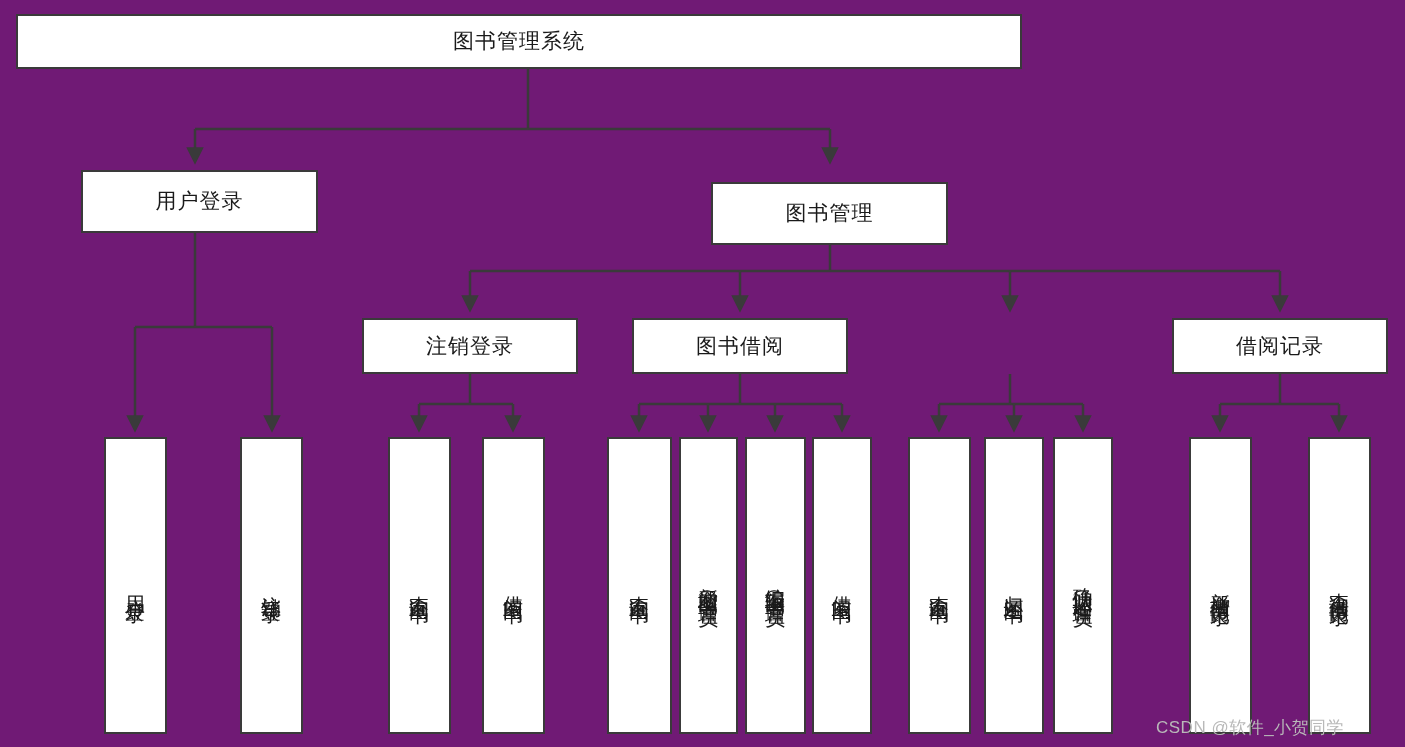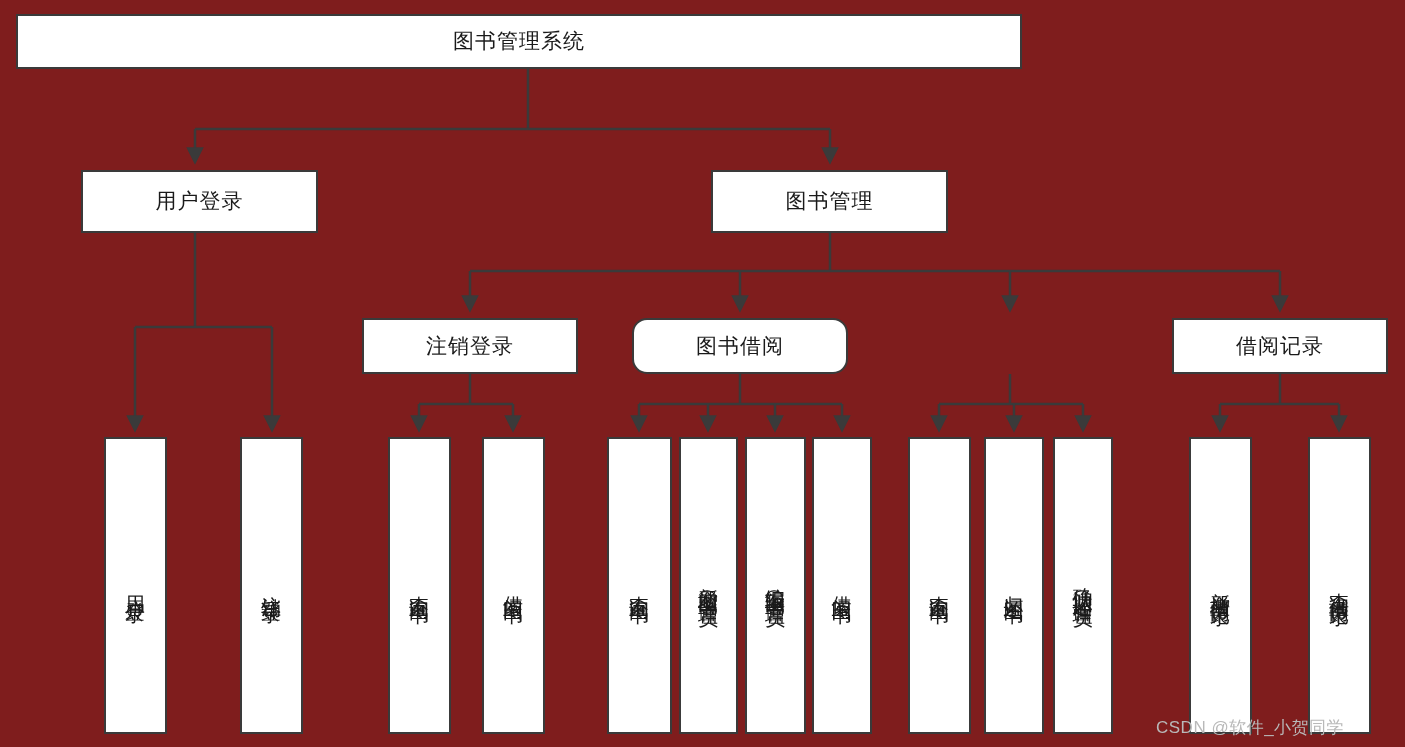--- a/index.html
+++ b/index.html
@@ -7,21 +7,21 @@
     padding: 0;
     background: #ffffff;
   }
   body {
     font-family: "Liberation Sans", "DejaVu Sans", sans-serif;
   }
   #diagram-root {
     position: relative;
     width: 1405px;
     height: 747px;
-    background: #7f1d1d;
+    background: #701a75;
     overflow: hidden;
   }
   svg.edges {
     position: absolute;
     left: 0;
     top: 0;
     width: 1405px;
     height: 747px;
     pointer-events: none;
   }
@@ -122,28 +122,28 @@
     </g>
   </svg>
 
   <div class="node" style="left: 16px; top: 14px; width: 1006px; height: 55px;">
     <span class="node-label">图书管理系统</span>
   </div>
 
   <div class="node" style="left: 81px; top: 170px; width: 237px; height: 63px;">
     <span class="node-label">用户登录</span>
   </div>
-  <div class="node" style="left: 711px; top: 170px; width: 237px; height: 63px;">
+  <div class="node" style="left: 711px; top: 182px; width: 237px; height: 63px;">
     <span class="node-label">图书管理</span>
   </div>
 
   <div class="node" style="left: 362px; top: 318px; width: 216px; height: 56px;">
     <span class="node-label">注销登录</span>
   </div>
-  <div class="node" style="left: 632px; top: 318px; width: 216px; height: 56px; border-radius: 15px;">
+  <div class="node" style="left: 632px; top: 318px; width: 216px; height: 56px;">
     <span class="node-label">图书借阅</span>
   </div>
   <div class="node" style="left: 1172px; top: 318px; width: 216px; height: 56px;">
     <span class="node-label">借阅记录</span>
   </div>
 
   <div class="node vertical" style="left: 104px; top: 437px; width: 63px; height: 297px;">
     <span class="node-label">用户登录</span>
   </div>
   <div class="node vertical" style="left: 240px; top: 437px; width: 63px; height: 297px;">

